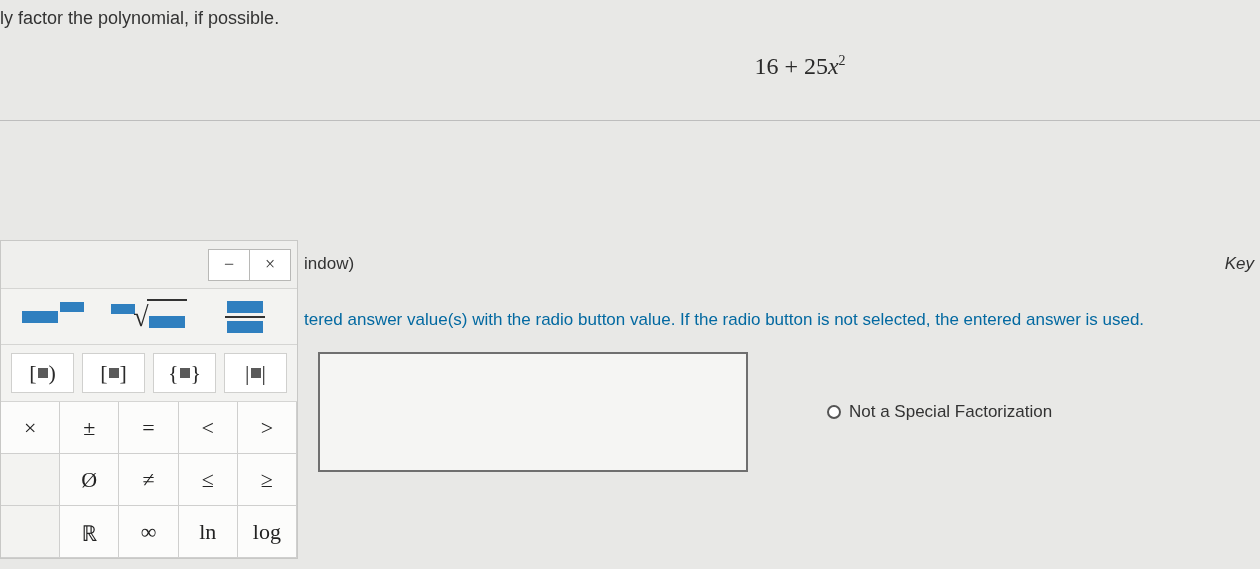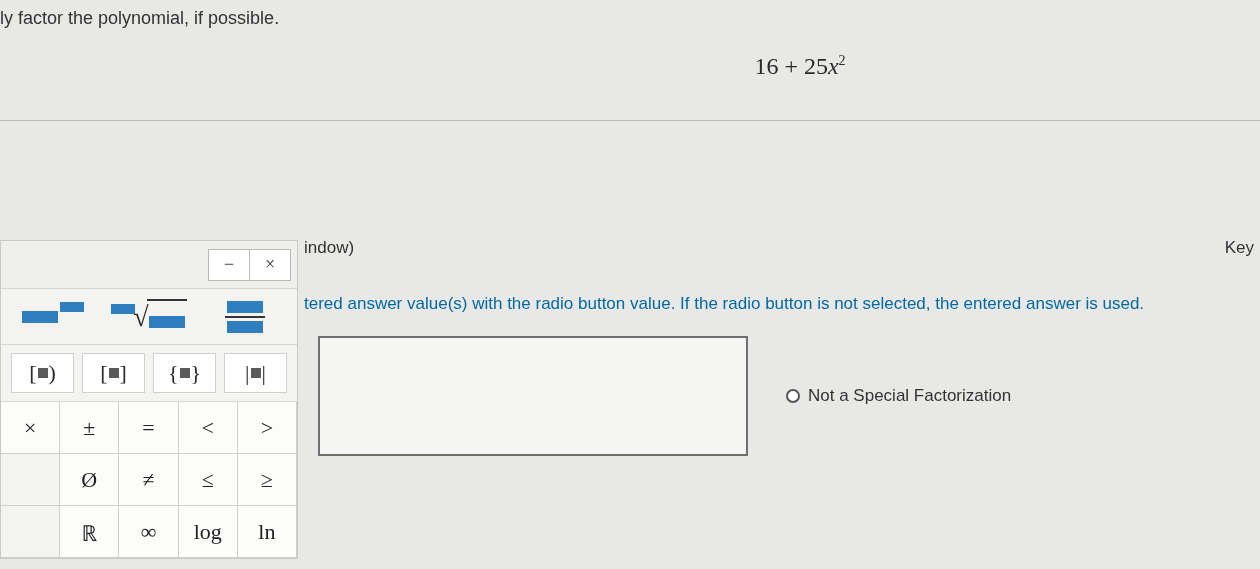--- a/index.html
+++ b/index.html
@@ -107,40 +107,40 @@
       background:#fcfcfb;
       cursor:pointer;
       color:#222;
     }
     .key.blank { background:#f3f3f1; cursor:default; }
 
     
     .body-right {
       position:absolute;
       left:298px;
-      top:224px;
+      top:240px;
       right:0;
       padding: 0 0 0 0;
     }
     .window-tag {
       padding: 14px 0 10px 6px;
       font-size:17px;
       color:#333;
       position:relative;
     }
-    .key-hint { position:absolute; right:6px; top:14px; font-size:17px; color:#333; }
+    .key-hint { position:absolute; right:6px; top:14px; font-size:17px; color:#333;font-style:italic; }
     .hint-text {
       padding: 26px 6px 10px 6px;
       font-size:17px;
       color:#0369a1;
     }
     .answer-row {
       display:flex;
       align-items:center;
-      gap:38px;
+      gap:79px;
       padding: 12px 0 0 20px;
     }
     .answer-box {
       width:430px;
       height:120px;
       border:2px solid #6f6f6f;
       background:#f5f5f3;
     }
     .radio-opt { display:flex; align-items:center; gap:8px; font-size:17px; color:#333; }
     .radio-circle {
@@ -215,22 +215,22 @@
 
     <div class="key blank"></div>
     <div class="key">Ø</div>
     <div class="key">≠</div>
     <div class="key">≤</div>
     <div class="key">≥</div>
 
     <div class="key blank"></div>
     <div class="key">ℝ</div>
     <div class="key">∞</div>
+    <div class="key">ln</div>
     <div class="key">log</div>
-    <div class="key">ln</div>
   </div>
 </div>
 
 <div class="body-right">
   <div class="window-tag">
     <span>indow)</span>
     <span class="key-hint">Key</span>
   </div>
   <div class="hint-text">tered answer value(s) with the radio button value. If the radio button is not selected, the entered answer is used.</div>
   <div class="answer-row">

